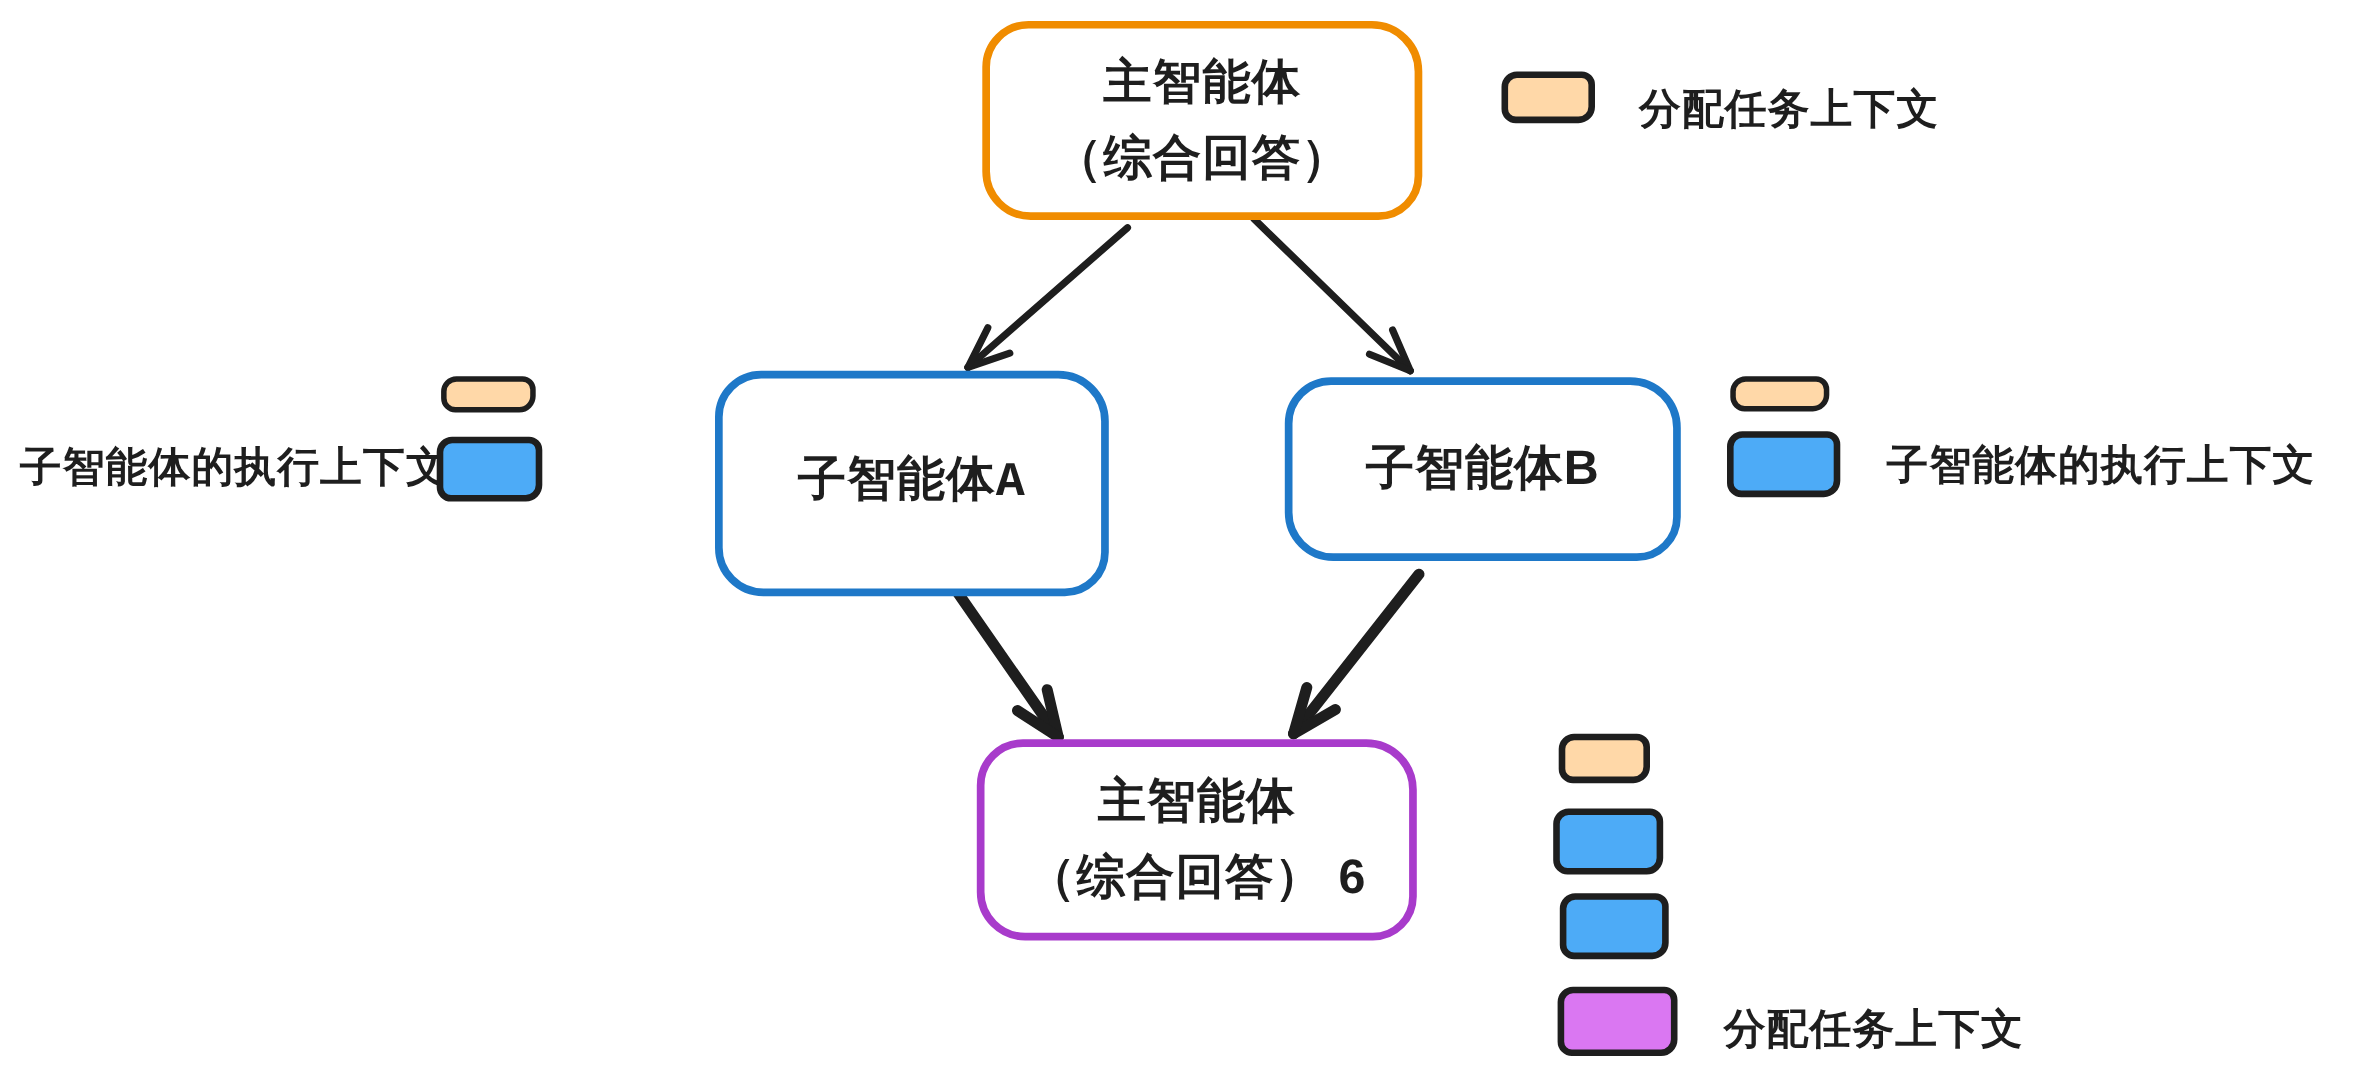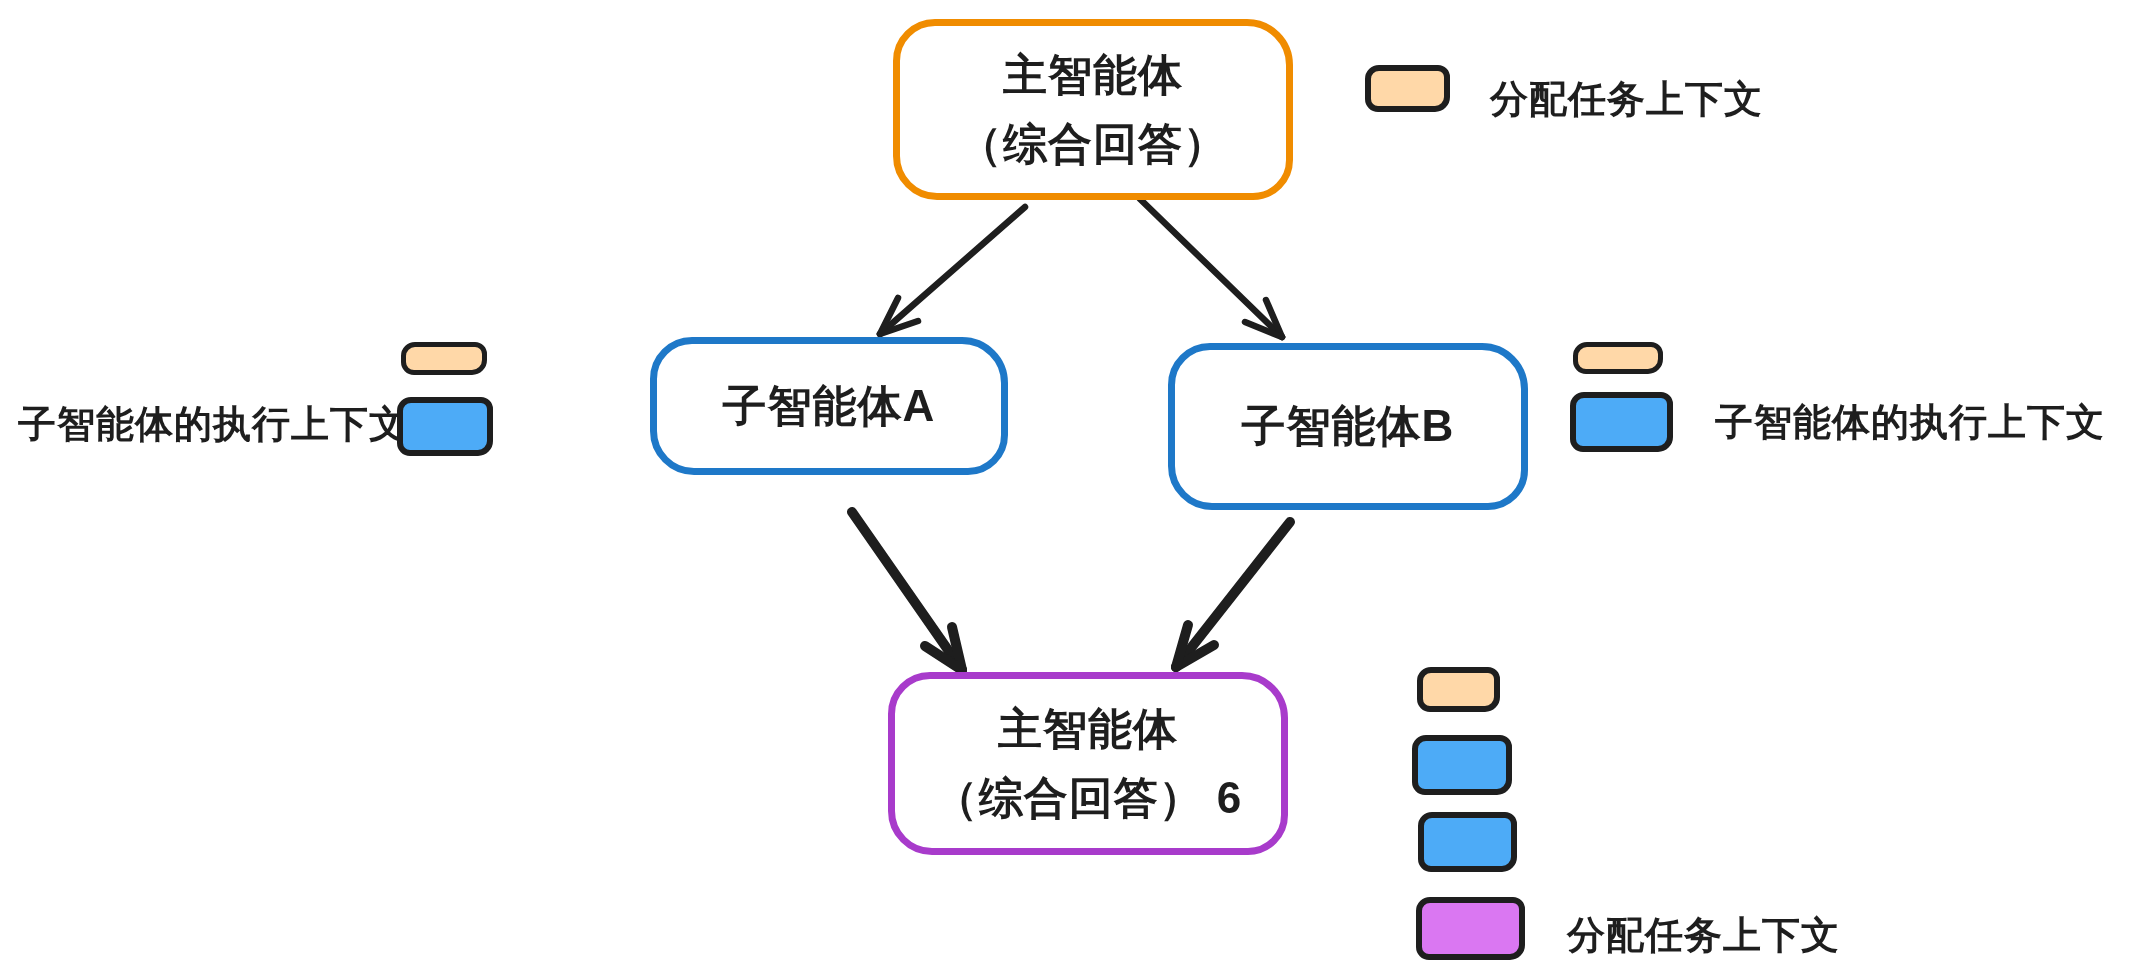--- a/index.html
+++ b/index.html
@@ -22,21 +22,21 @@
     align-items: center;
     justify-content: center;
     text-align: center;
     font-size: 44px;
     font-weight: 600;
     line-height: 1.55;
     letter-spacing: 1px;
     box-sizing: border-box;
   }
   .node-dispatch   { left: 893px;  top: 19px;  width: 400px; height: 181px; }
-  .node-sub-a      { left: 650px;  top: 337px; width: 358px; height: 138px; }
+  .node-sub-a      { left: 650px;  top: 337px; width: 358px; height: 205px; font-family: Liberation Mono, monospace; }
   .node-sub-b      { left: 1168px; top: 343px; width: 360px; height: 167px; text-align: center; }
   .node-synthesize { left: 888px;  top: 672px; width: 400px; height: 183px; }
 
   .swatch {
     position: absolute;
     border: 6px solid #1E1E1E;
     border-radius: 14px 12px 15px 13px;
     box-sizing: border-box;
   }
   .legend-label {

